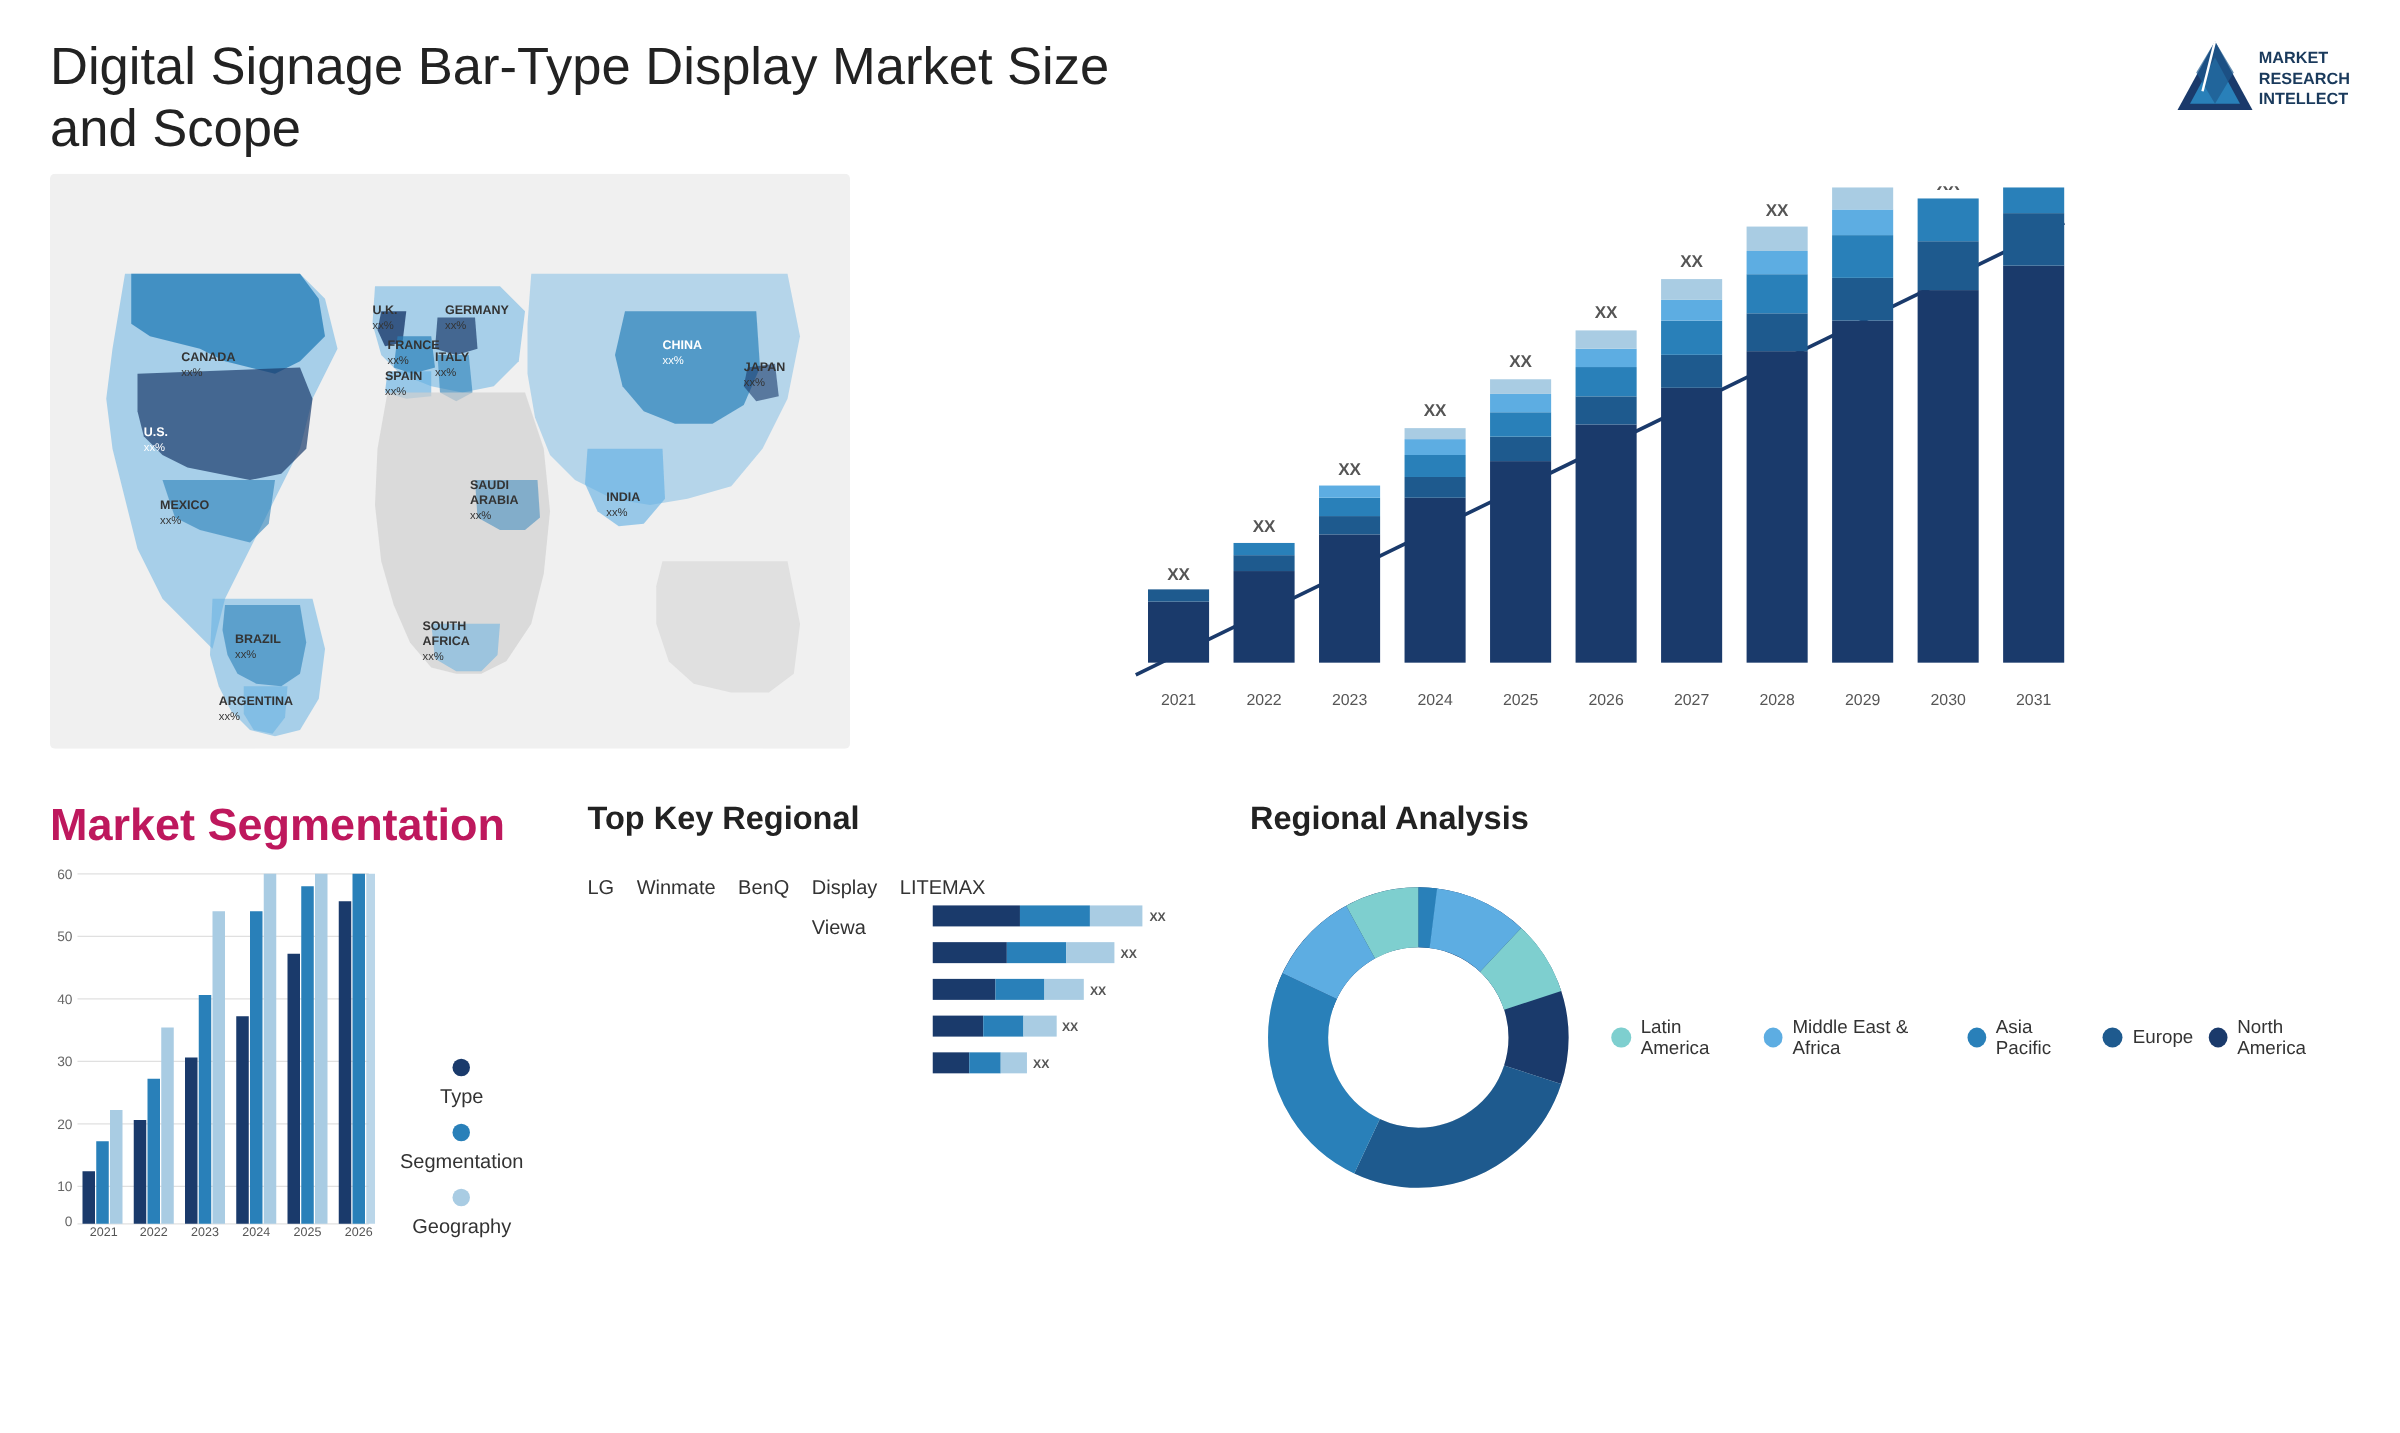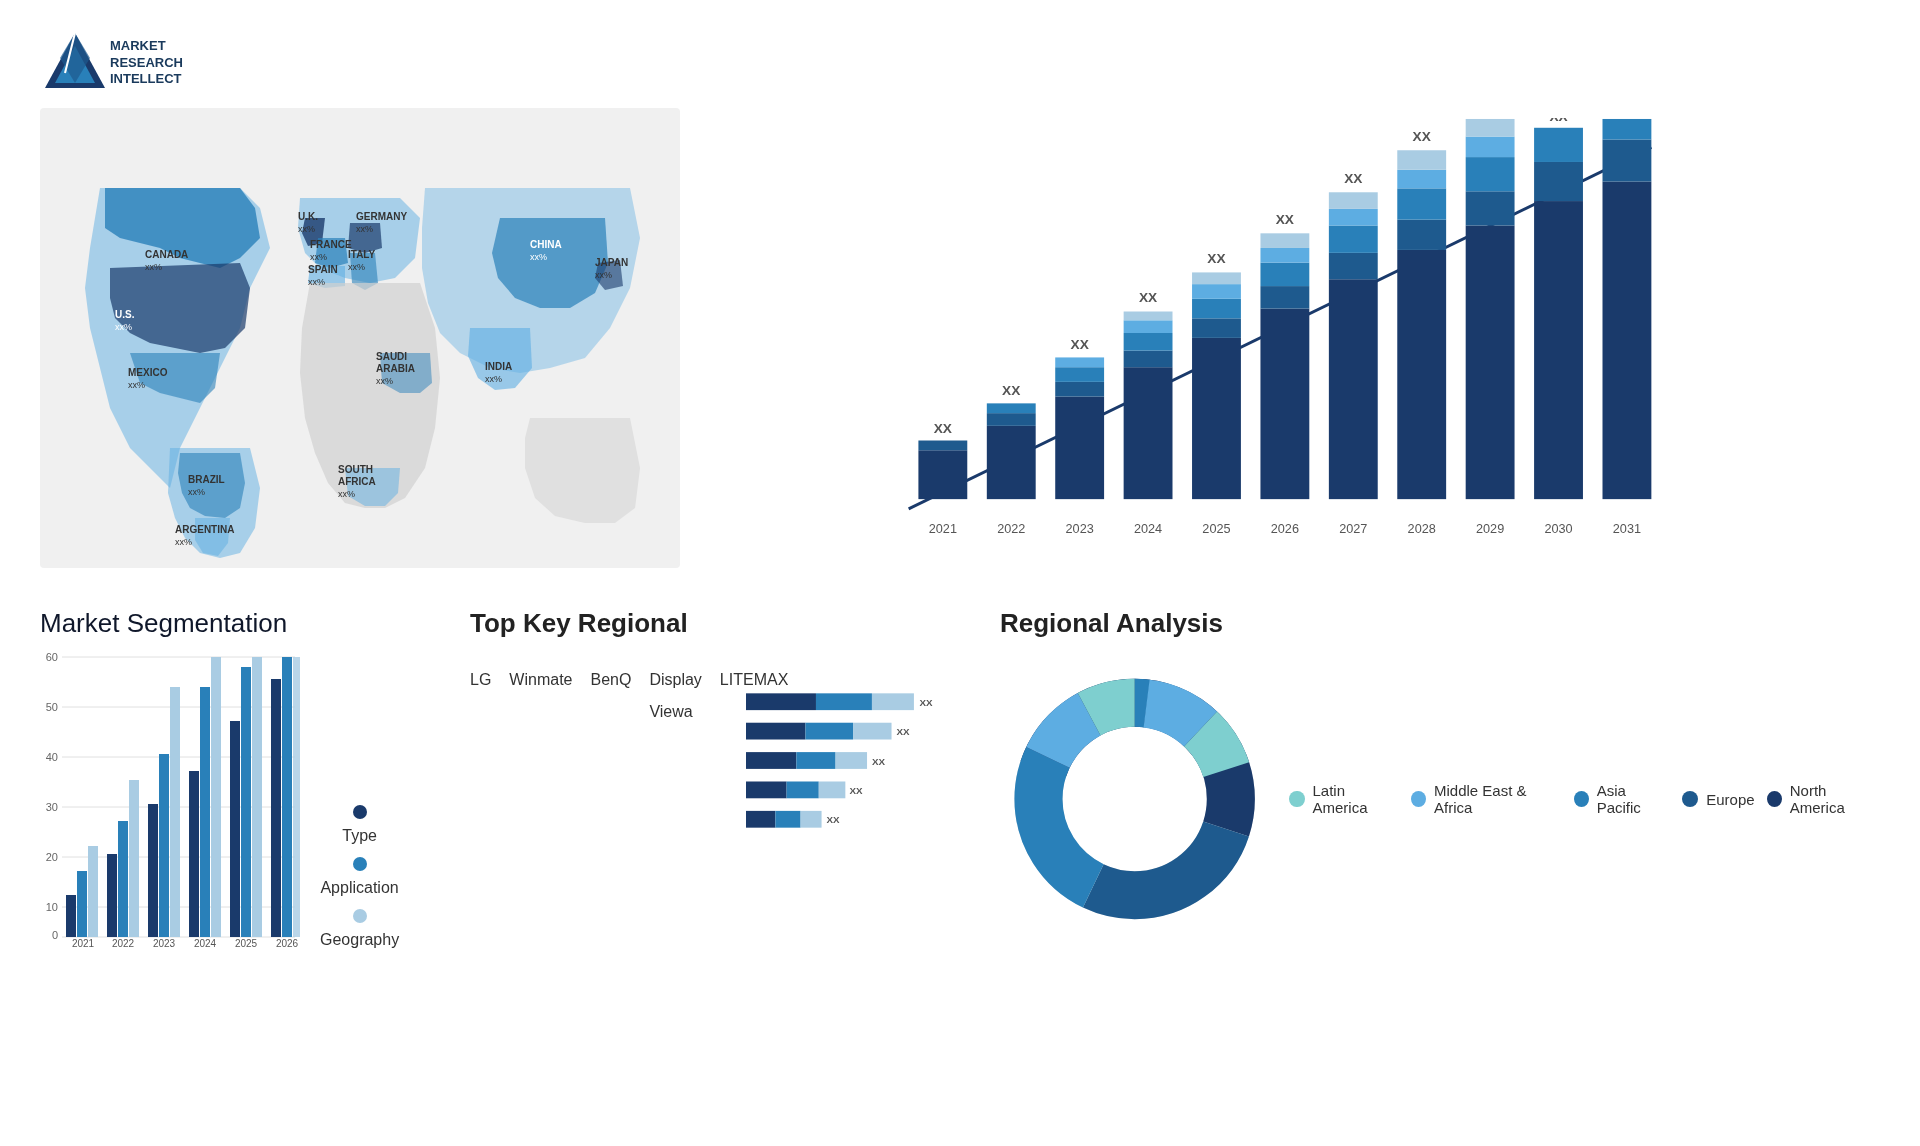--- a/index.html
+++ b/index.html
@@ -76,23 +76,23 @@
       gap: 30px;
       height: 560px;
     }
 
     
     .market-seg {
       width: 400px;
       flex-shrink: 0;
     }
     .market-seg-title {
-      font-size: 26px;
-      font-weight: 400;
-      color: #0f172a;
+      font-size: 36px;
+      font-weight: 700;
+      color: #be185d;
       margin-bottom: 10px;
     }
     .seg-chart-area {
       display: flex;
       gap: 20px;
       align-items: flex-end;
     }
     .seg-legend {
       display: flex;
       flex-direction: column;
@@ -162,20 +162,21 @@
     .donut-legend-color {
       width: 16px;
       height: 16px;
       border-radius: 50%;
     }
   </style>
 </head>
 <body>
 
 <div class="header">
+  <h1 class="page-title">Digital Signage Bar-Type Display Market Size and Scope</h1>
   <div class="logo-area">
     <svg class="logo-icon" viewBox="0 0 70 70">
       <polygon points="35,5 65,60 5,60" fill="#1a3a6b"></polygon>
       <polygon points="35,18 55,55 15,55" fill="#2980b9"></polygon>
       <polygon points="35,5 20,30 35,55 50,30" fill="#1e5a8e" opacity="0.7"></polygon>
       <line x1="35" y1="5" x2="25" y2="45" stroke="white" stroke-width="2"></line>
     </svg>
     <div class="logo-text">
       <div>MARKET</div>
       <div>RESEARCH</div>
@@ -423,21 +424,21 @@
         <text x="247" y="298" font-size="10" fill="#555" text-anchor="middle">2026</text>
       </svg>
 
       <div class="seg-legend">
         <div class="legend-item">
           <div class="legend-dot" style="background:#1a3a6b;"></div>
           <span>Type</span>
         </div>
         <div class="legend-item">
           <div class="legend-dot" style="background:#2980b9;"></div>
-          <span>Application</span>
+          <span>Segmentation</span>
         </div>
         <div class="legend-item">
           <div class="legend-dot" style="background:#a9cce3;"></div>
           <span>Geography</span>
         </div>
       </div>
     </div>
   </div>
 
   <div class="key-players">

